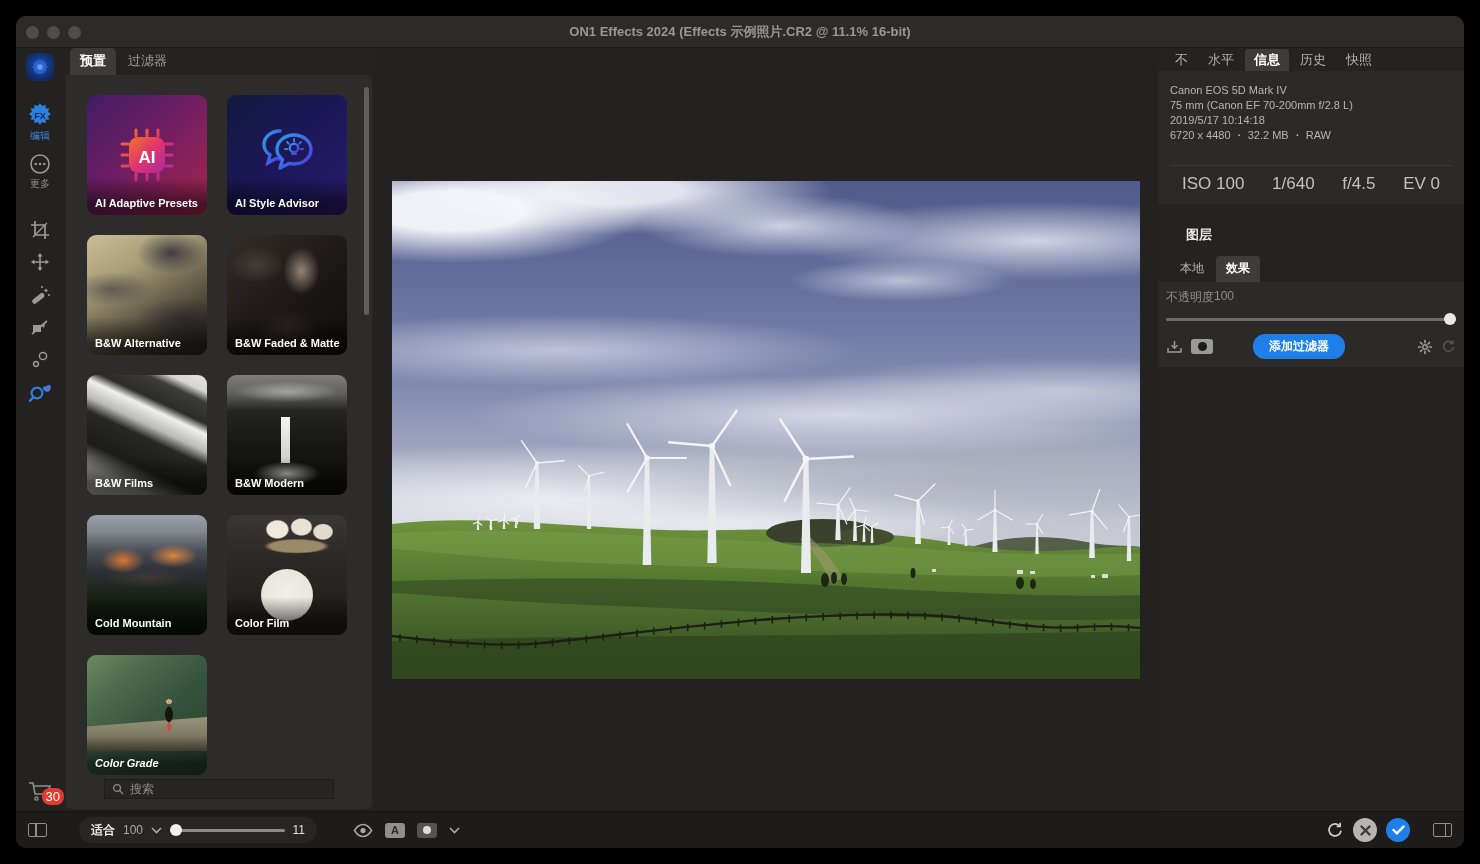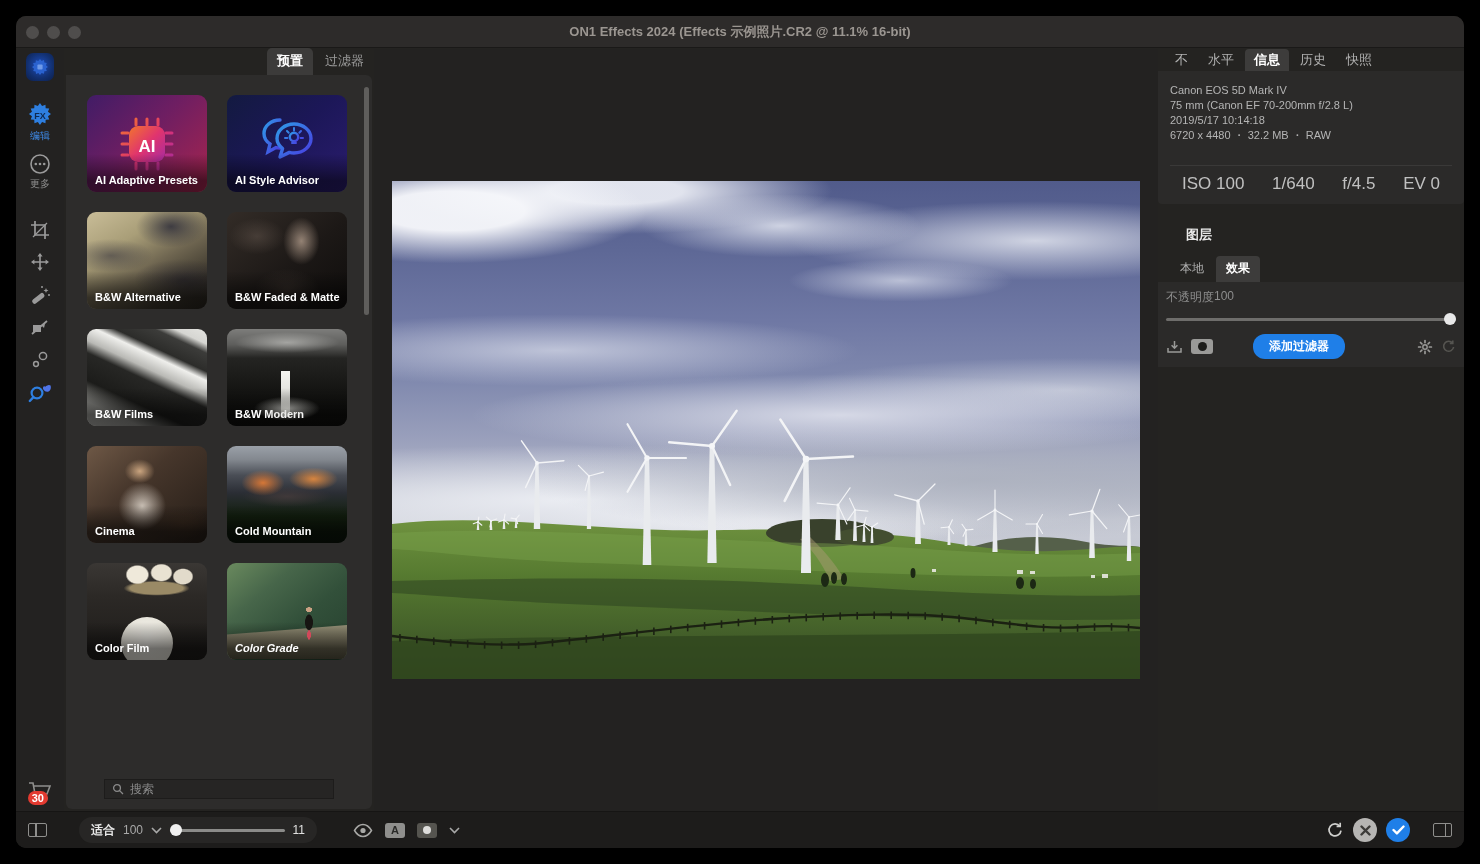--- a/index.html
+++ b/index.html
@@ -18,30 +18,30 @@
 
   
   .sidebar { width:48px; background:#232221; display:flex; flex-direction:column; align-items:center; padding-top:4px; position:relative; }
   .side-logo { width:28px; height:28px; border-radius:7px; background:radial-gradient(circle at 50% 45%, #1e4fc0 0%, #123070 60%, #0c1e4a 100%); display:flex; align-items:center; justify-content:center; margin-bottom:22px; }
   .side-tool { display:flex; flex-direction:column; align-items:center; margin-bottom:10px; cursor:default; }
   .side-tool svg { display:block; }
   .side-label { font-size:10px; color:#8f8f8f; margin-top:2px; }
   .side-label.blue { color:#3e8ae8; }
   .tool-gap { height:18px; }
   .cart-wrap { position:absolute; bottom:6px; left:0; width:48px; display:flex; justify-content:center; }
-  .cart-badge { position:absolute; right:16px; bottom:-2px; background:#e33a30; color:#fff; font-size:11px; font-weight:bold; border-radius:8px; padding:1px 4px; }
+  .cart-badge { position:absolute; right:0; bottom:-2px; background:#e33a30; color:#fff; font-size:13px; font-weight:normal; border-radius:8px; padding:1px 4px; }
 
   
   .presets { width:310px; background:#242321; display:flex; flex-direction:column; position:relative; }
-  .preset-tabs { height:26px; display:flex; align-items:flex-end; padding-left:6px; gap:2px;justify-content:flex-end; }
+  .preset-tabs { height:26px; display:flex; align-items:flex-end; padding-left:6px; gap:2px; }
   .ptab { font-size:13px; padding:4px 10px 5px; color:#9a9a9a; border-radius:5px 5px 0 0; }
   .ptab.sel { background:#3c3b3a; color:#fff; font-weight:bold; }
   .preset-body { flex:1; background:#2d2c2b; border-radius:0 6px 6px 6px; margin:0 2px 2px 2px; position:relative; padding:20px 0 0 21px; overflow:hidden; }
   .grid { display:grid; grid-template-columns:120px 120px; gap:20px; }
-  .tile { position:relative; width:120px; height:97px; border-radius:9px; overflow:hidden; background:#444; }
+  .tile { position:relative; width:120px; height:120px; border-radius:9px; overflow:hidden; background:#444; }
   .tile-label { position:absolute; left:0; right:0; bottom:0; padding:20px 8px 6px; font-size:11px; font-weight:bold; color:#fff; background:linear-gradient(180deg, rgba(0,0,0,0) 0%, rgba(0,0,0,.55) 70%); white-space:nowrap; overflow:hidden; }
   .tile-art { position:absolute; inset:0; display:flex; align-items:center; justify-content:center; }
 
   .t-ai-adaptive { background:linear-gradient(135deg,#411c66 0%,#6e1e62 45%,#a8254e 100%); }
   .t-ai-style   { background:linear-gradient(135deg,#131a40 0%,#1c1758 50%,#2a1c6e 100%); }
   .t-bw-alt { background:linear-gradient(150deg,#c9bd98 0%,#a99e78 30%,#6e6550 55%,#3a352b 80%,#26221c 100%); }
   .t-bw-alt::before { content:""; position:absolute; inset:0; background:radial-gradient(ellipse 50px 30px at 70% 15%, rgba(40,40,55,.8), transparent 70%), radial-gradient(ellipse 60px 24px at 20% 45%, rgba(50,48,60,.55), transparent 70%), radial-gradient(ellipse 70px 30px at 80% 70%, rgba(30,28,38,.6), transparent 70%); }
   .t-bw-faded { background:linear-gradient(140deg,#332c27 0%,#1c1816 55%,#0f0d0c 100%); }
   .t-bw-faded::before { content:""; position:absolute; inset:0; background:radial-gradient(ellipse 26px 34px at 62% 30%, rgba(168,148,132,.85), transparent 70%), radial-gradient(ellipse 40px 26px at 25% 25%, rgba(90,78,70,.6), transparent 70%), radial-gradient(ellipse 46px 30px at 50% 80%, rgba(70,60,54,.5), transparent 70%); }
   .t-bw-films { background:linear-gradient(205deg,#e4e4e0 0%,#d6d6d2 10%,#3c3c3a 16%,#2c2c2a 28%,#efefec 34%,#b9b9b5 44%,#272725 52%,#1c1c1a 70%,#8e8e8a 84%,#aeaeaa 100%); }
@@ -270,23 +270,20 @@
             <div class="tile-label">B&amp;W Alternative</div>
           </div>
           <div class="tile t-bw-faded">
             <div class="tile-label">B&amp;W Faded &amp; Matte</div>
           </div>
           <div class="tile t-bw-films">
             <div class="tile-label">B&amp;W Films</div>
           </div>
           <div class="tile t-bw-modern">
             <div class="tile-label">B&amp;W Modern</div>
-          </div>
-          <div class="tile t-cinema">
-            <div class="tile-label">Cinema</div>
           </div>
           <div class="tile t-cold">
             <div class="tile-label">Cold Mountain</div>
           </div>
           <div class="tile t-color-film">
             <div class="tile-label">Color Film</div>
           </div>
           <div class="tile t-color-grade">
             <div class="tile-label">Color Grade</div>
           </div>

